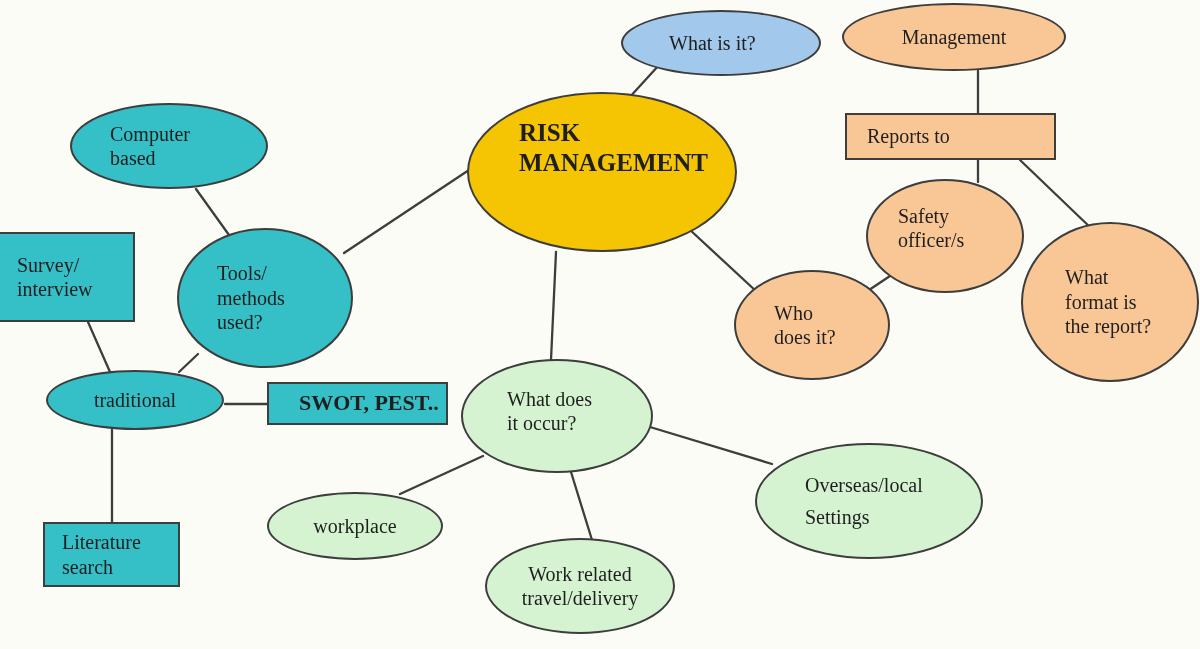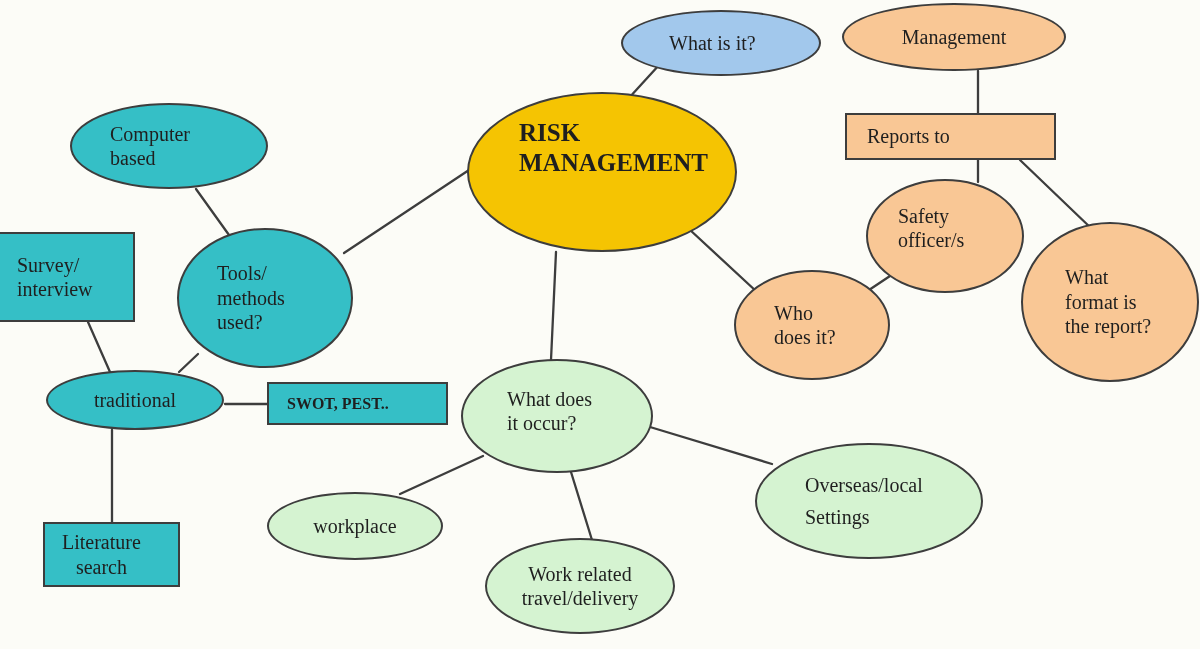--- a/index.html
+++ b/index.html
@@ -62,22 +62,22 @@
   #n-whatisit  { left: 621px; top:  10px; width: 200px; height: 66px; padding-left: 46px; }
   #n-mgmt      { left: 842px; top:   3px; width: 224px; height: 68px; }
   #n-reports   { left: 845px; top: 113px; width: 211px; height: 47px; padding-left: 20px; }
   #n-safety    { left: 866px; top: 179px; width: 158px; height: 114px; padding-left: 30px; padding-bottom: 16px; }
   #n-format    { left: 1021px; top: 222px; width: 178px; height: 160px; padding-left: 42px; }
   #n-who       { left: 734px; top: 270px; width: 156px; height: 110px; padding-left: 38px; }
   #n-computer  { left:  70px; top: 103px; width: 198px; height: 86px; padding-left: 38px; }
   #n-survey    { left:  -2px; top: 232px; width: 137px; height: 90px; padding-left: 17px; }
   #n-tools     { left: 177px; top: 228px; width: 176px; height: 140px; padding-left: 38px; }
   #n-trad      { left:  46px; top: 370px; width: 178px; height: 60px; }
-  #n-swot      { left: 267px; top: 382px; width: 181px; height: 43px; padding-left: 18px; font-size: 16px; }
-  #n-lit       { left:  43px; top: 522px; width: 137px; height: 65px; padding-left: 17px; text-align: center; }
+  #n-swot      { left: 267px; top: 382px; width: 181px; height: 43px; padding-left: 30px; font-size: 22px; }
+  #n-lit       { left:  43px; top: 522px; width: 137px; height: 65px; padding-left: 17px; }
   #n-where     { left: 461px; top: 359px; width: 192px; height: 114px; padding-left: 44px; padding-bottom: 10px; }
   #n-workplace { left: 267px; top: 492px; width: 176px; height: 68px; }
   #n-workrel   { left: 485px; top: 538px; width: 190px; height: 96px; }
   #n-overseas  { left: 755px; top: 443px; width: 228px; height: 116px; padding-left: 48px; }
 </style>
 </head>
 <body>
 
 <div id="canvas">
 

